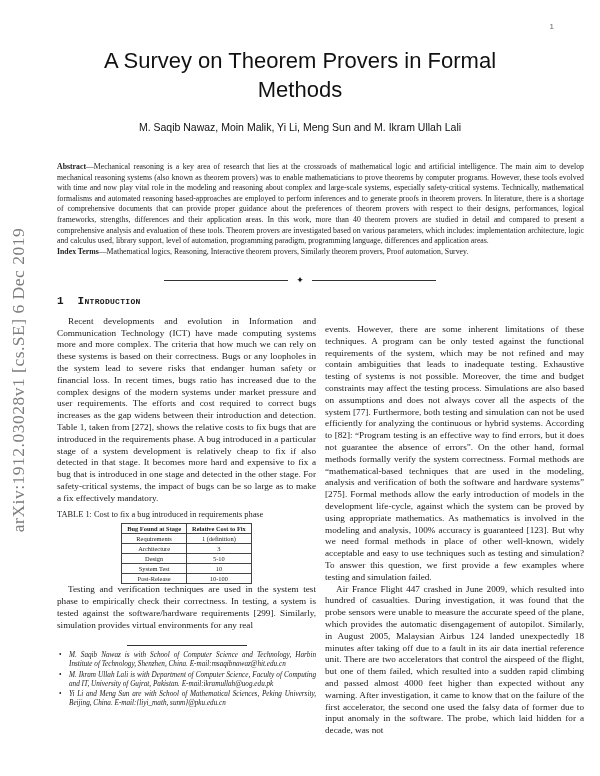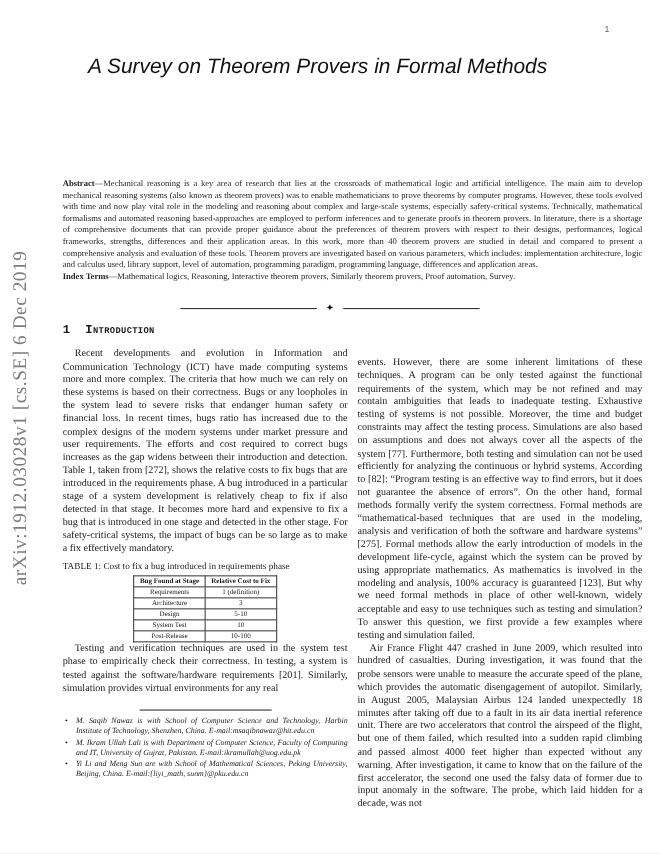--- a/index.html
+++ b/index.html
@@ -13,22 +13,22 @@
     font-family:"Liberation Sans", sans-serif; font-size:8px; color:#666;
   }
   .arxiv-banner {
     position:absolute; left:-200px; top:368px; width:440px; height:24px;
     transform:rotate(-90deg);
     text-align:center; font-family:"Liberation Serif", serif;
     font-size:17.5px; color:#7d7d7d; letter-spacing:0.5px; white-space:nowrap;
   }
   .title {
     position:absolute; top:46px; left:80px; width:440px;
-    font-family:"Liberation Sans", sans-serif;
-    font-size:19px; line-height:29px; color:#111;font-style:italic;
+    text-align:center; font-family:"Liberation Sans", sans-serif;
+    font-size:22px; line-height:29px; color:#111;
   }
   .authors {
     position:absolute; top:121px; left:40px; width:520px;
     text-align:center; font-family:"Liberation Sans", sans-serif;
     font-size:10.5px; color:#111;
   }
   .abstract-block {
     position:absolute; top:162px; left:57px; width:527px;
     font-family:Liberation Serif, serif;
     font-size:7.8px; line-height:10.6px; text-align:justify; color:#222;
@@ -82,20 +82,21 @@
 <body>
 
 <div class="page">
 
   <div class="page-number">1</div>
 
   <div class="arxiv-banner">arXiv:1912.03028v1  [cs.SE]  6 Dec 2019</div>
 
   <h1 class="title" style="font-weight:normal; margin:0;">A Survey on Theorem Provers in Formal Methods</h1>
 
+  <div class="authors">M. Saqib Nawaz, Moin Malik, Yi Li, Meng Sun and M. Ikram Ullah Lali</div>
 
   <div class="abstract-block">
     <p class="body-par"><span class="lbl">Abstract</span><span>—Mechanical reasoning is a key area of research that lies at the crossroads of mathematical logic and artificial intelligence. The main aim to develop mechanical reasoning systems (also known as theorem provers) was to enable mathematicians to prove theorems by computer programs. However, these tools evolved with time and now play vital role in the modeling and reasoning about complex and large-scale systems, especially safety-critical systems. Technically, mathematical formalisms and automated reasoning based-approaches are employed to perform inferences and to generate proofs in theorem provers. In literature, there is a shortage of comprehensive documents that can provide proper guidance about the preferences of theorem provers with respect to their designs, performances, logical frameworks, strengths, differences and their application areas. In this work, more than 40 theorem provers are studied in detail and compared to present a comprehensive analysis and evaluation of these tools. Theorem provers are investigated based on various parameters, which includes: implementation architecture, logic and calculus used, library support, level of automation, programming paradigm, programming language, differences and application areas.</span></p>
     <p class="body-par index-terms"><span class="lbl">Index Terms</span><span>—Mathematical logics, Reasoning, Interactive theorem provers, Similarly theorem provers, Proof automation, Survey.</span></p>
   </div>
 
   <div class="divider">
     <span class="rule"></span>
     <span class="glyph">✦</span>
     <span class="rule"></span>
@@ -133,21 +134,21 @@
           <td>System Test</td>
           <td>10</td>
         </tr>
         <tr>
           <td>Post-Release</td>
           <td>10-100</td>
         </tr>
       </tbody>
     </table>
 
-    <p class="body-par indent after-table">Testing and verification techniques are used in the system test phase to empirically check their correctness. In testing, a system is tested against the software/hardware requirements [201]. Similarly, simulation provides virtual environments for any real</p>
+    <p class="body-par indent after-table">Testing and verification techniques are used in the system test phase to empirically check their correctness. In testing, a system is tested against the software/hardware requirements [299]. Similarly, simulation provides virtual environments for any real</p>
   </div>
 
   <div class="footnotes">
     <div class="footnote-rule"></div>
     <ul>
       <li>M. Saqib Nawaz is with School of Computer Science and Technology, Harbin Institute of Technology, Shenzhen, China. E-mail:msaqibnawaz@hit.edu.cn</li>
       <li>M. Ikram Ullah Lali is with Department of Computer Science, Faculty of Computing and IT, University of Gujrat, Pakistan. E-mail:ikramullah@uog.edu.pk</li>
       <li>Yi Li and Meng Sun are with School of Mathematical Sciences, Peking University, Beijing, China. E-mail:{liyi_math, sunm}@pku.edu.cn</li>
     </ul>
   </div>

